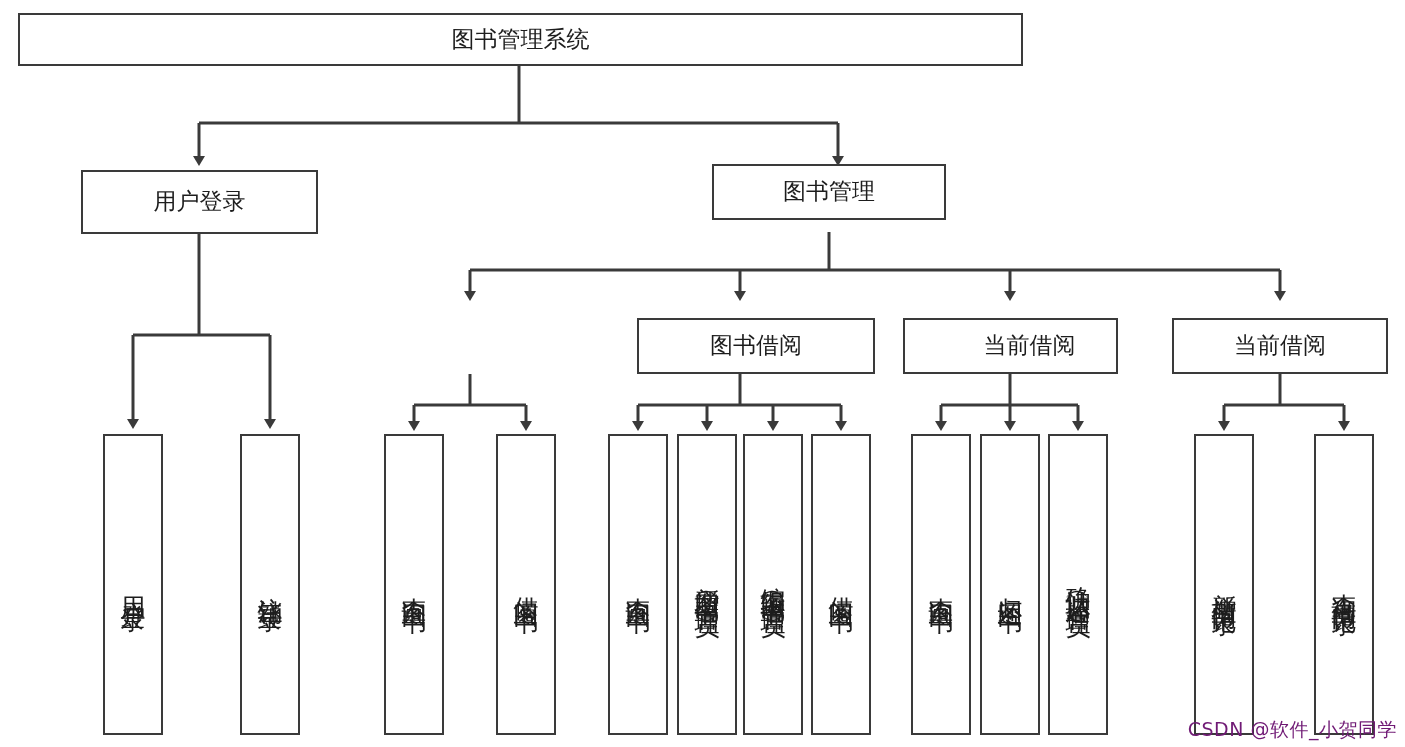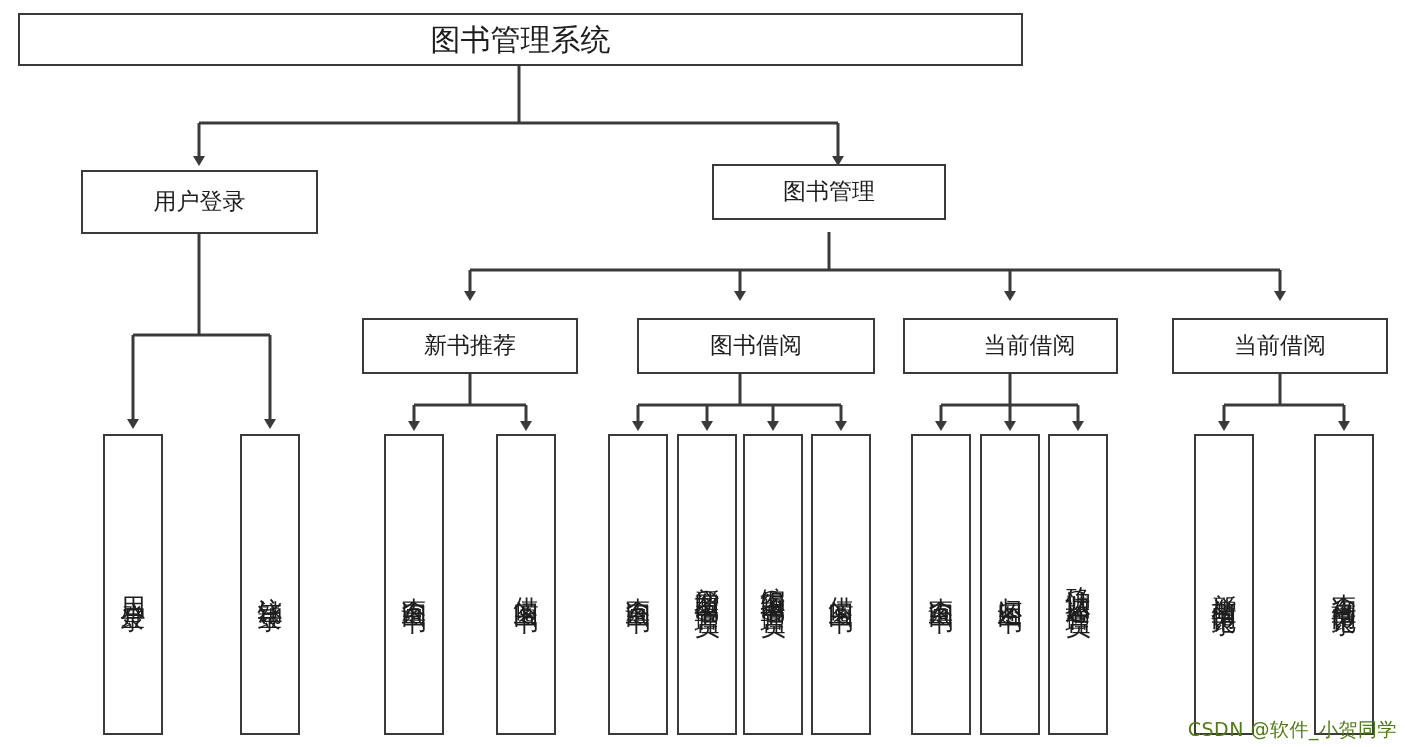--- a/index.html
+++ b/index.html
@@ -37,41 +37,41 @@
   .node .label {
     display: block;
     text-align: center;
     line-height: 1.18;
     white-space: nowrap;
   }
   .node.h .label {
     font-size: 23px;
   }
   .node.root .label {
-    font-size: 30px;
+    font-size: 23px;
   }
   .node.v {
     align-items: center;
     justify-content: center;
     padding: 4px 0;
   }
   .node.v .label {
     writing-mode: vertical-rl;
     text-orientation: upright;
     font-size: 25px;
     letter-spacing: 4px;
     line-height: 1;
     max-height: 100%;
   }
   .watermark {
     position: absolute;
     right: 8px;
     bottom: 4px;
     font-size: 19px;
-    color: #4d7c0f;
+    color: #701a75;
     letter-spacing: 0.5px;
     white-space: nowrap;
     pointer-events: none;
   }
 </style>
 </head>
 <body>
 
 <div id="canvas">
 
@@ -129,23 +129,20 @@
     <span class="label">图书管理系统</span>
   </div>
 
   <div class="node h" style="left:81px; top:170px; width:237px; height:64px;">
     <span class="label">用户登录</span>
   </div>
   <div class="node h" style="left:712px; top:164px; width:234px; height:56px;">
     <span class="label">图书管理</span>
   </div>
 
-  <div class="node h" style="left:362px; top:318px; width:216px; height:56px;">
-    <span class="label">新书推荐</span>
-  </div>
   <div class="node h" style="left:637px; top:318px; width:238px; height:56px;">
     <span class="label">图书借阅</span>
   </div>
   <div class="node h" style="left:903px; top:318px; width:215px; height:56px;padding-left:38px;">
     <span class="label">当前借阅</span>
   </div>
   <div class="node h" style="left:1172px; top:318px; width:216px; height:56px;">
     <span class="label">当前借阅</span>
   </div>
 

